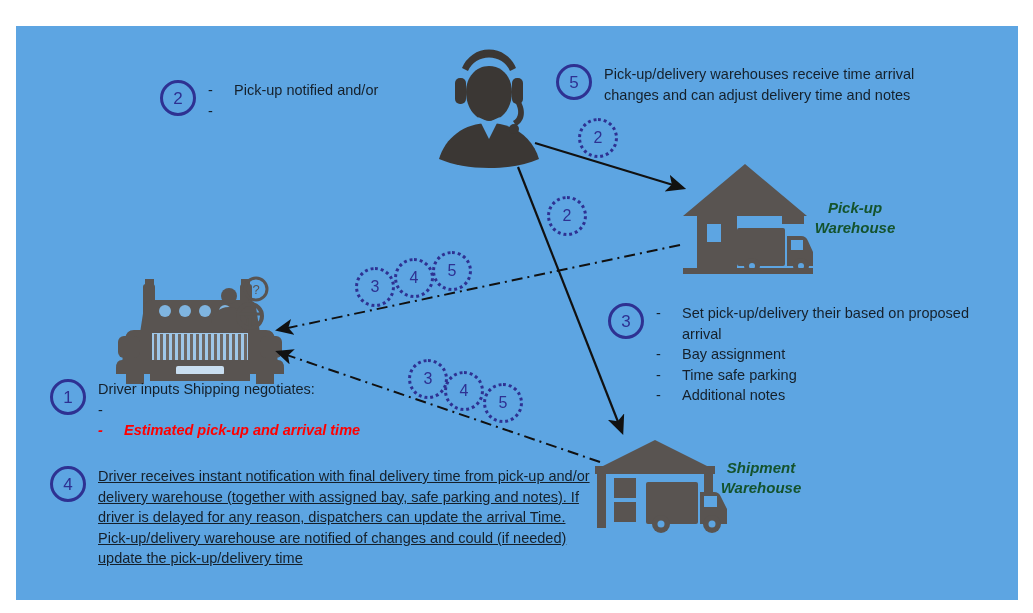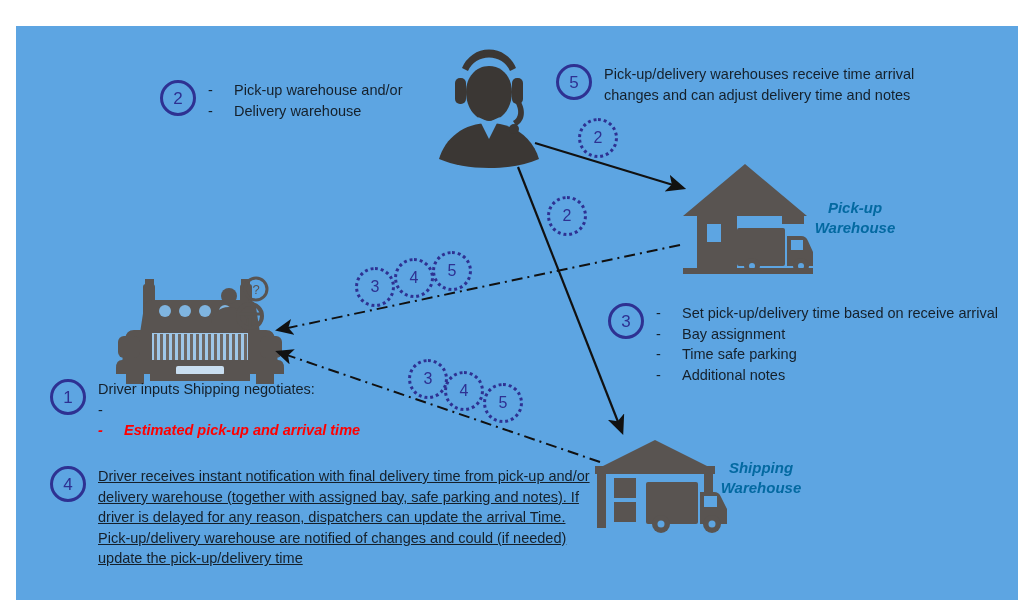--- a/index.html
+++ b/index.html
@@ -18,21 +18,21 @@
   .blist{margin:0;padding:0;list-style:none;}
   .blist li{display:flex;}
   .blist li .dash{width:26px;flex:0 0 auto;}
   .red{color:#ff0000;font-weight:bold;font-style:italic;}
 
   .dotbadge{position:absolute;width:40px;height:40px;border-radius:50%;
             border:3px dotted #2e3192;box-sizing:border-box;
             display:flex;align-items:center;justify-content:center;
             color:#2e3192;font-size:16px;line-height:1;}
 
-  .wlabel{position:absolute;color:#0369a1;font-weight:bold;font-style:italic;
+  .wlabel{position:absolute;color:#14532d;font-weight:bold;font-style:italic;
           font-size:15px;line-height:1.3;text-align:center;}
 </style>
 </head>
 <body>
 
 <div id="stage">
   <div id="panel"></div>
 
   <svg class="layer" viewBox="0 0 1033 613" xmlns="http://www.w3.org/2000/svg">
     <defs>
@@ -140,44 +140,43 @@
 
     <line x1="600" y1="462" x2="278" y2="352" stroke="#111111" stroke-width="2" stroke-dasharray="11,5,2,5" marker-end="url(#ah)"></line>
   </svg>
 
   <div class="step" style="left:160px;top:80px;width:300px;">
     <div class="ring">2</div>
     <div class="steptext">
       <ul class="blist">
         <li>
             <span class="dash">-</span>
-            <span>Pick-up warehouse and/or</span>
-          </li>
-        <li>
-            <span class="dash">-</span>
-            <span>Delivery warehouse</span>
+            <span>Pick-up notified and/or</span>
+          </li>
+        <li>
+            <span class="dash">-</span>
           </li>
       </ul>
     </div>
   </div>
 
   <div class="step" style="left:556px;top:64px;width:420px;">
     <div class="ring">5</div>
     <div class="steptext" style="width:360px;">
       <div>Pick-up/delivery warehouses receive time arrival changes and can adjust delivery time and notes</div>
     </div>
   </div>
 
   <div class="step" style="left:608px;top:303px;width:400px;">
     <div class="ring">3</div>
     <div class="steptext" style="width:350px;">
       <ul class="blist">
         <li>
             <span class="dash">-</span>
-            <span>Set pick-up/delivery time based on receive arrival</span>
+            <span>Set pick-up/delivery their based on proposed arrival</span>
           </li>
         <li>
             <span class="dash">-</span>
             <span>Bay assignment</span>
           </li>
         <li>
             <span class="dash">-</span>
             <span>Time safe parking</span>
           </li>
         <li>
@@ -236,16 +235,16 @@
     </div>
   <div class="dotbadge" style="left:483px;top:383px;">
       <span>5</span>
     </div>
 
   <div class="wlabel" style="left:800px;top:198px;width:110px;">
     <div>Pick-up</div>
     <div>Warehouse</div>
   </div>
   <div class="wlabel" style="left:706px;top:458px;width:110px;">
-    <div>Shipping</div>
+    <div>Shipment</div>
     <div>Warehouse</div>
   </div>
 </div>
 
 </body></html>

